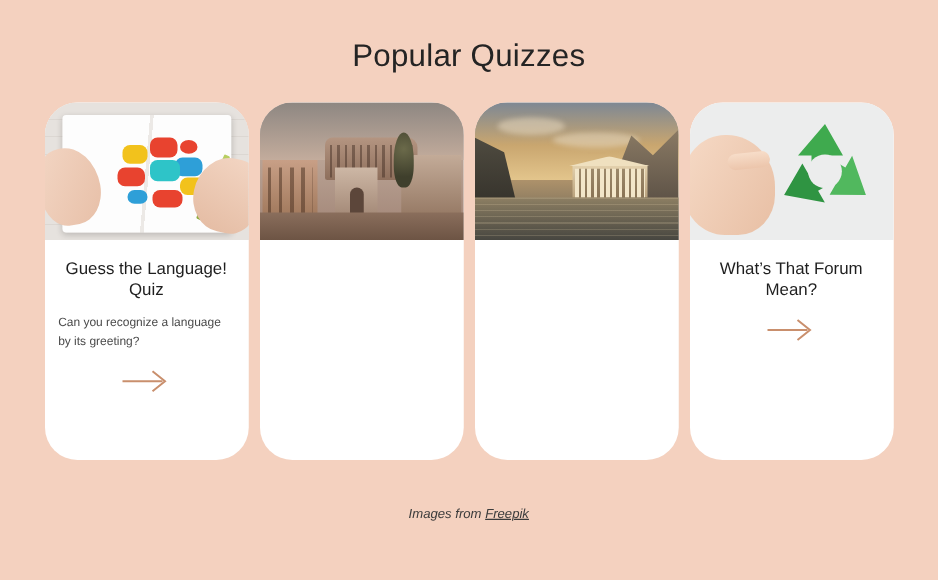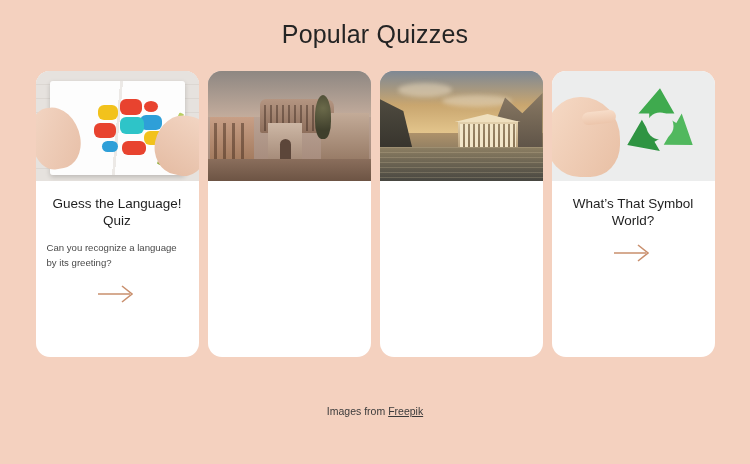--- a/index.html
+++ b/index.html
@@ -15,37 +15,37 @@
     position: relative;
   }
 
   .page-title {
     text-align: center;
     color: #242424;
     font-size: 25px;
     font-weight: 400;
     letter-spacing: 0.2px;
     margin: 0;
-    padding-top: 19px;
+    padding-top: 30px;
     line-height: 30px;
   }
 
   .cards-row {
     display: flex;
     justify-content: center;
     align-items: flex-start;
     gap: 9px;
     margin-top: 22px;
   }
 
   .quiz-card {
     width: 163px;
     height: 286px;
     background: #ffffff;
-    border-radius: 14px;
+    border-radius: 26px;
     overflow: hidden;
     display: flex;
     flex-direction: column;
     position: relative;
   }
 
   .card-media {
     width: 163px;
     height: 110px;
     position: relative;
@@ -86,20 +86,21 @@
   }
 
   .footer-credit {
     position: absolute;
     left: 0;
     right: 0;
     top: 405px;
     text-align: center;
     font-size: 10.5px;
     color: #3b3b3b;
+    font-style: italic;
   }
   .footer-credit a {
     color: #3b3b3b;
     text-decoration: underline;
   }
 
   
   .art-notebook { background: #e9e5e1; }
   .art-notebook .wood {
     position: absolute; inset: 0;
@@ -300,21 +301,21 @@
         <path d="M50 8 L66 36 L54 36 L54 54 L38 54 L38 36 L26 36 Z" fill="#3faa4e" transform="rotate(0 50 50)"></path>
         <path d="M50 8 L66 36 L54 36 L54 54 L38 54 L38 36 L26 36 Z" fill="#51b85e" transform="rotate(120 50 50)"></path>
         <path d="M50 8 L66 36 L54 36 L54 54 L38 54 L38 36 L26 36 Z" fill="#2f9442" transform="rotate(240 50 50)"></path>
         <circle cx="50" cy="50" r="15" fill="#eceded"></circle>
       </svg>
       <div class="hand"></div>
       <div class="finger"></div>
       <span class="sr">A hand holding a green paper recycling symbol on a light gray background</span>
     </div>
     <div class="card-body">
-      <h2 class="card-title">What’s That Symbol World?</h2>
+      <h2 class="card-title">What’s That Forum Mean?</h2>
       <svg class="card-arrow" viewBox="0 0 42 20">
         <line x1="2" y1="10" x2="34" y2="10" stroke="#c98f6d" stroke-width="1.6"></line>
         <polyline points="26,2 36,10 26,18" fill="none" stroke="#c98f6d" stroke-width="1.6"></polyline>
       </svg>
     </div>
   </div>
 
 </div>
 
 <div class="footer-credit"><span>Images from </span><a href="#">Freepik</a></div>

